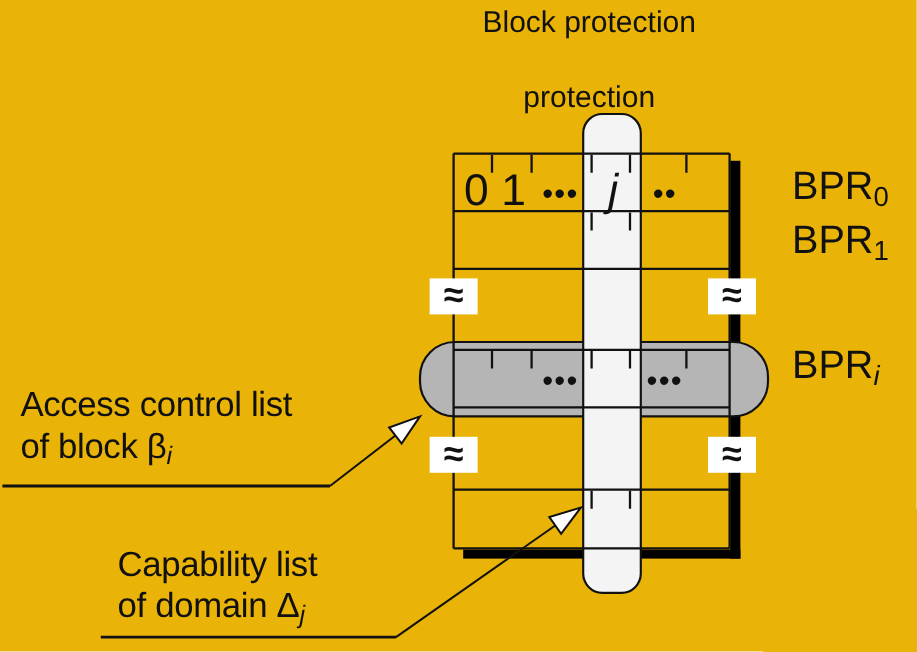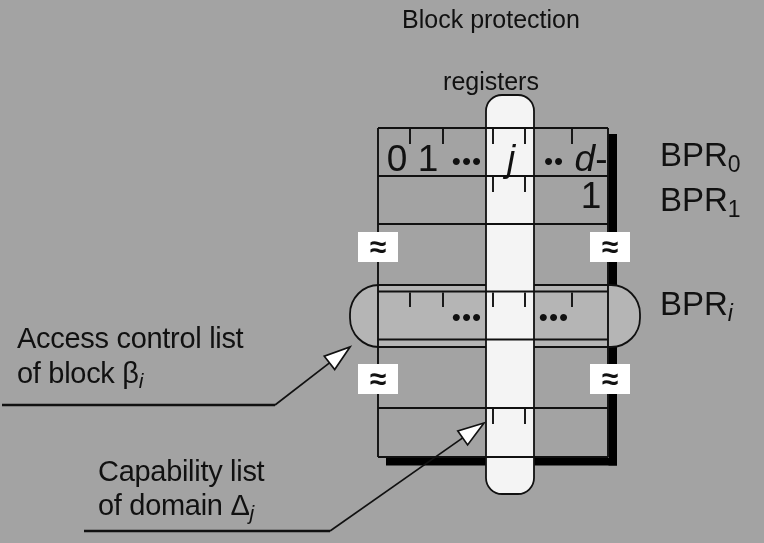--- a/index.html
+++ b/index.html
@@ -1,17 +1,17 @@
 <!DOCTYPE html>
 <html><head>
 <meta charset="utf-8">
 <style>
   html,body { margin:0; padding:0; background:#ffffff; }
   .canvas {
-    position:relative; width:764px; height:543px; background:#a3a3a3;
+    position:relative; width:764px; height:543px; background:#eab308;
     font-family:"Liberation Sans", sans-serif; color:#111111; overflow:hidden;
   }
   .abs { position:absolute; }
   svg.layer { position:absolute; left:0; top:0; width:764px; height:543px; }
 
   .title {
     left:366px; top:4px; width:250px; text-align:center;
     font-size:25px; line-height:31px; white-space:pre-line;
   }
   .hcell { top:140px; height:40px; line-height:37px; font-size:37px; text-align:center; }
@@ -70,28 +70,27 @@
       <path d="M2 405 H275" stroke="#111111" stroke-width="2.3"></path>
       <path d="M275 405 L329.5 362.9" stroke="#111111" stroke-width="1.7"></path>
       <polygon points="350,347 334.7,369.6 324.3,356.2" fill="#ffffff" stroke="#111111" stroke-width="1.7"></polygon>
       <path d="M84 531 H330" stroke="#111111" stroke-width="2.3"></path>
       <path d="M330 531 L462.7 437.9" stroke="#111111" stroke-width="1.7"></path>
       <polygon points="484,423 467.6,444.9 457.8,430.9" fill="#ffffff" stroke="#111111" stroke-width="1.7"></polygon>
     </g>
   </svg>
 
   <div class="abs title"><span>Block protection</span><br>
-    <span>registers</span></div>
+    <span>protection</span></div>
 
   <div class="abs hcell" style="left:377px; width:40px;">0</div>
   <div class="abs hcell" style="left:408px; width:40px;">1</div>
   <div class="abs dots" style="left:442px; width:50px; top:148px;">•••</div>
   <div class="abs hcell it" style="left:491px; width:40px;">j</div>
   <div class="abs dots" style="left:529px; width:50px; top:148px;">••</div>
-  <div class="abs hcell" style="left:566px; width:50px;"><span class="it">d</span><span>-1</span></div>
 
   <div class="abs dots" style="left:442px; width:50px; top:304px;">•••</div>
   <div class="abs dots" style="left:529px; width:50px; top:304px;">•••</div>
 
   <div class="abs brk" style="left:358px; top:232px;">≈</div>
   <div class="abs brk" style="left:590px; top:232px;">≈</div>
   <div class="abs brk" style="left:358px; top:364px;">≈</div>
   <div class="abs brk" style="left:590px; top:364px;">≈</div>
 
   <div class="abs bpr" style="top:138px;"><span>BPR</span><span class="sub"><i></i><span>0</span></span></div>

